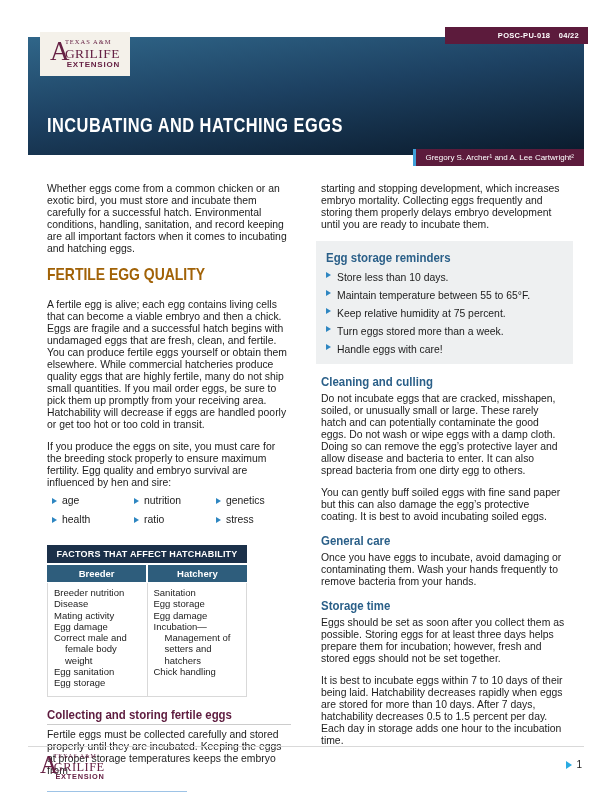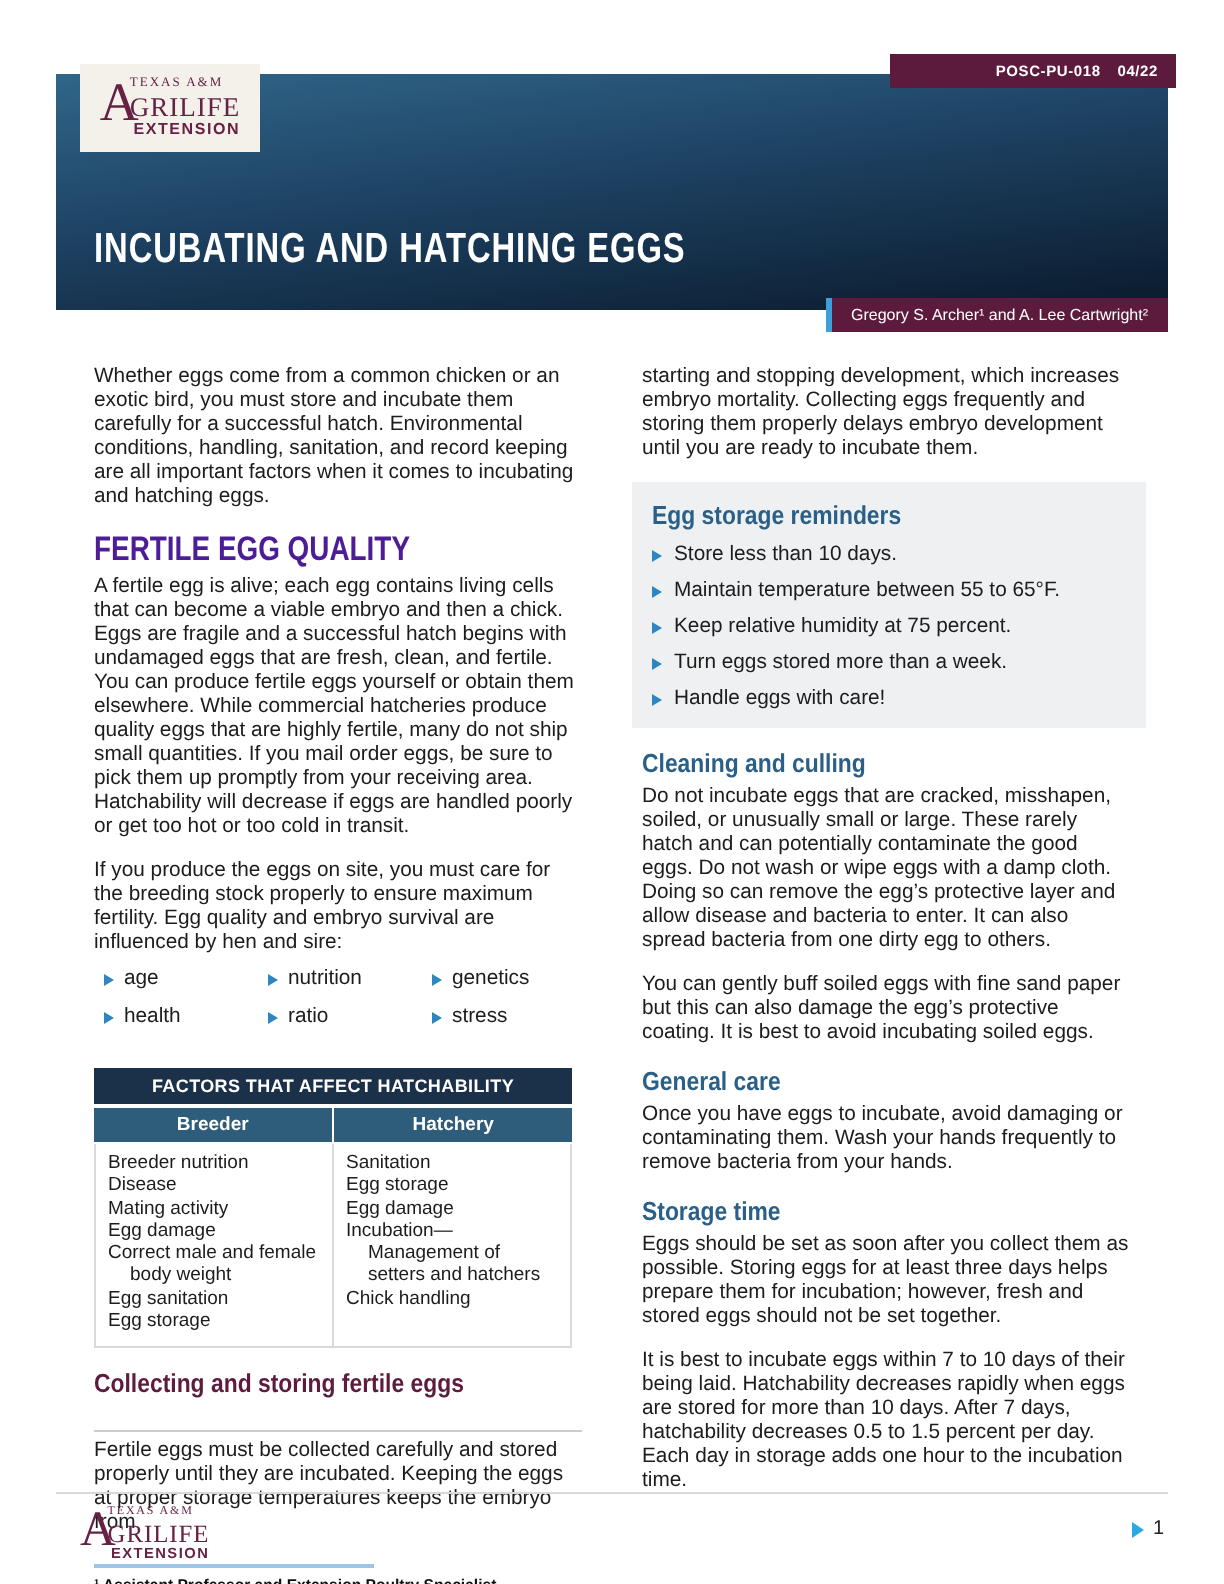--- a/index.html
+++ b/index.html
@@ -40,47 +40,47 @@
     font-size:8px; font-weight:normal; padding:4px 10px 4px 9px;
     border-left:3px solid #3f9fd8; white-space:nowrap;
   }
 
   
   .content { position:absolute; top:183px; left:47px; width:518px; display:flex; gap:30px; }
   .col { width:250px; }
   p.body { font-size:10.4px; line-height:12px; margin:0 0 10px; }
 
   .condensed { display:inline-block; transform-origin:0 50%; white-space:nowrap; }
-  h2.section { margin:1px 0 3px; font-size:17px; color:#4c1d95; font-weight:bold; }
+  h2.section { margin:1px 0 14px; font-size:17px; color:#a16207; font-weight:bold; }
   h2.section .condensed { transform:scaleX(0.82); }
   h3.sub { margin:10px 0 4px; font-size:13px; font-weight:bold; }
   h3.sub .condensed { transform:scaleX(0.88); }
   .maroon { color:#5d1b3e; }
   .blue { color:#2a5f88; }
-  .rule-after { border-bottom:1px solid #cccccc; padding-bottom:16px; margin-bottom:5px; }
+  .rule-after { border-bottom:1px solid #cccccc; padding-bottom:2px; margin-bottom:5px; }
 
   .tri { width:0; height:0; border-left:5px solid #2e86c1; border-top:3.5px solid transparent; border-bottom:3.5px solid transparent; flex:0 0 auto; }
 
   .bullet-grid { display:grid; grid-template-columns:82px 82px 1fr; row-gap:8px; margin:3px 0 12px 5px; }
   .bullet-item { display:flex; align-items:center; gap:5px; font-size:10.4px; }
 
   
-  .factors-table { width:239px; margin:20px 0 10px;border-radius:22px; }
+  .factors-table { width:200px; margin:20px 0 10px;border-radius:22px; }
   .t-title { background:#1b3049; color:#ffffff; text-align:center; font-weight:bold; font-size:9px; padding:4px 0; letter-spacing:0.2px; }
   .t-heads { display:flex; gap:1.5px; margin-top:1.5px; }
   .t-head { flex:1; background:#2e5d7c; color:#ffffff; font-weight:bold; text-align:center; padding:3px 0; font-size:9.5px; }
   .t-body { display:flex; margin-top:1.5px; border-bottom:1px solid #d9d9d9; }
   .t-cell { flex:1; padding:4px 6px 7px; border-left:1px solid #d9d9d9; font-size:9.5px; }
   .t-cell:last-child { border-right:1px solid #d9d9d9; }
   .t-cell div { line-height:11.3px; padding-left:11px; text-indent:-11px; }
 
   
   .reminder-box { background:#eef0f1; margin:6px -8px 10px -5px; padding:9px 10px 9px 10px; }
   .reminder-box h3 { margin:0 0 2px; }
-  .box-bullet { display:flex; align-items:center; gap:6px; font-size:10.4px; margin-top:7px; }
+  .box-bullet { display:flex; gap:6px; font-size:10.4px; margin-top:7px; }
 
   
   .footnotes { margin-top:14px; font-size:7.8px; font-weight:bold; line-height:10.5px; color:#111; }
   .fn-rule { width:140px; border-top:2px solid #9dc3e6; margin-bottom:4px; }
   .fn-indent { padding-left:8px; }
 
   
   .footer-rule { position:absolute; left:28px; width:556px; bottom:45px; border-top:1px solid #d9d9d9; }
   .footer-logo { position:absolute; left:40px; bottom:11px; transform:scale(0.92); transform-origin:0 100%; }
   .page-num { position:absolute; right:30px; bottom:22px; display:flex; align-items:center; gap:4px; font-size:10px; color:#222; }

